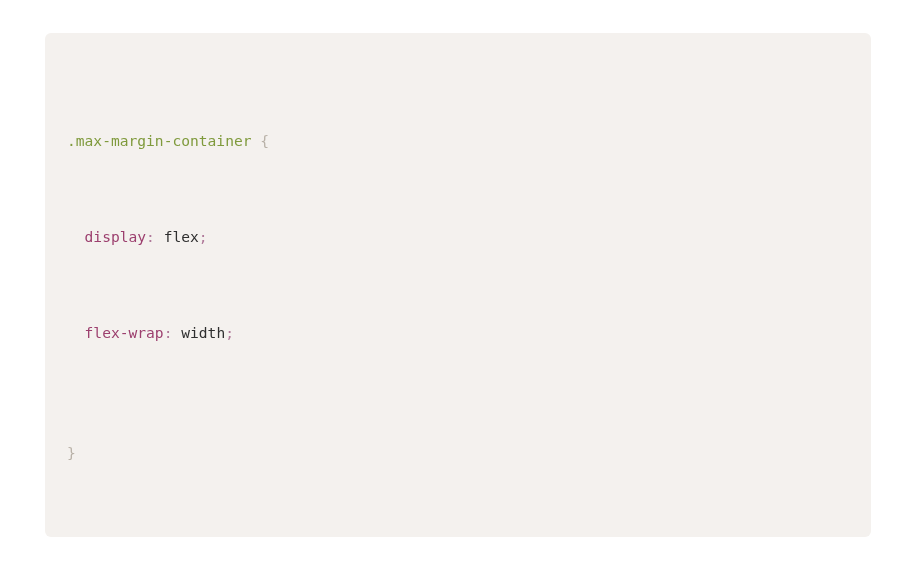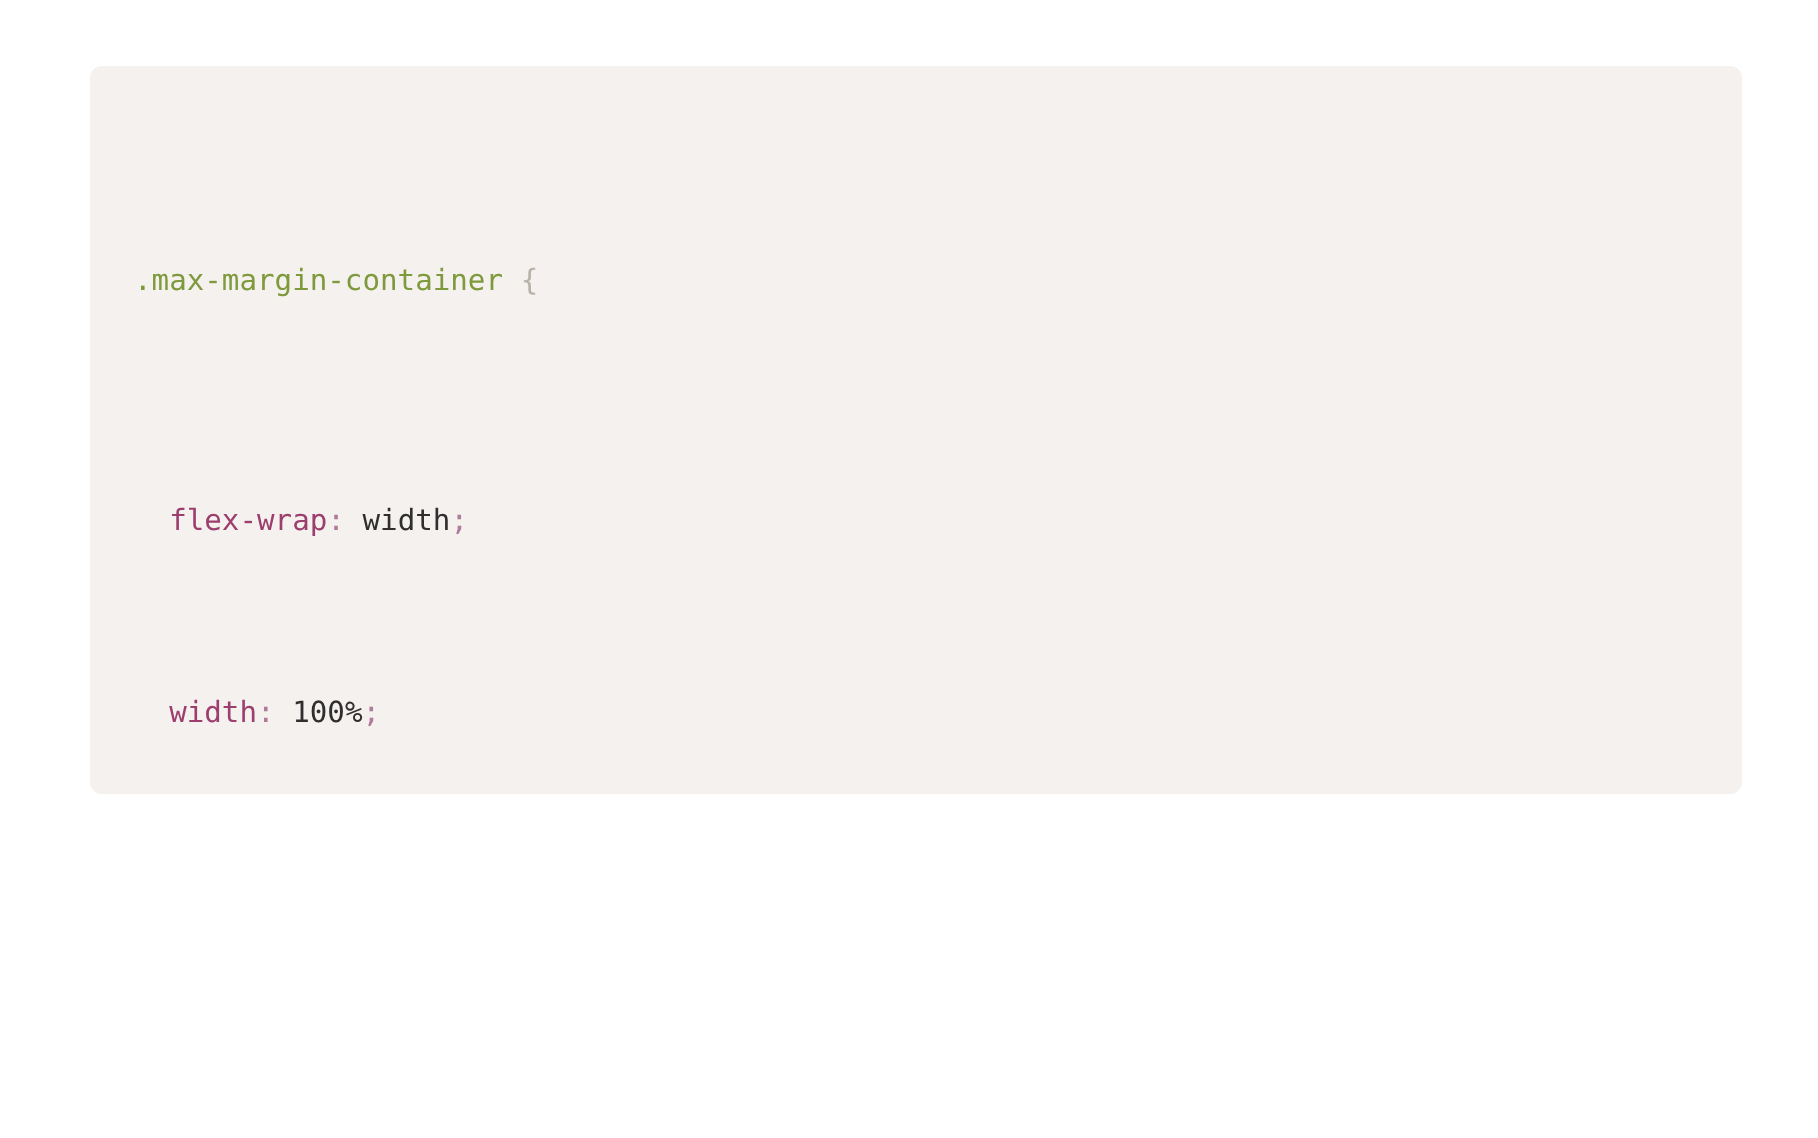--- a/index.html
+++ b/index.html
@@ -19,21 +19,21 @@
     width: 909px;
     height: 569px;
     background: #ffffff;
   }
 
   .code-card {
     position: absolute;
     left: 45px;
     top: 33px;
     width: 826px;
-    height: 364px;
+    height: 504px;
     background: #f4f1ee;
     border-radius: 6px;
     box-sizing: border-box;
     padding: 24px 0 0 0;
     overflow: hidden;
   }
 
   .code-body {
     font-family: "DejaVu Sans Mono", "Liberation Mono", monospace;
     font-size: 14.6px;
@@ -58,24 +58,24 @@
 </style>
 </head>
 <body>
 
 <div class="page">
   <div class="code-card">
     <div class="code-body">
 
       <div class="line"><span class="sel">.max-margin-container</span><span> </span><span class="brace">{</span></div>
 
+      <div class="line"><span>  </span><span class="prop">display</span><span class="punc">:</span><span> </span><span class="val">flex</span><span class="punc">;</span></div>
 
       <div class="line"><span>  </span><span class="prop">flex-wrap</span><span class="punc">:</span><span> </span><span class="val">width</span><span class="punc">;</span></div>
 
-      <div class="line"><span>  </span><span class="prop">width</span><span class="punc">:</span><span> </span><span class="val">100%</span><span class="punc">;</span></div>
 
       <div class="line"><span class="brace">}</span></div>
 
       
 
       
 
       
 
       

